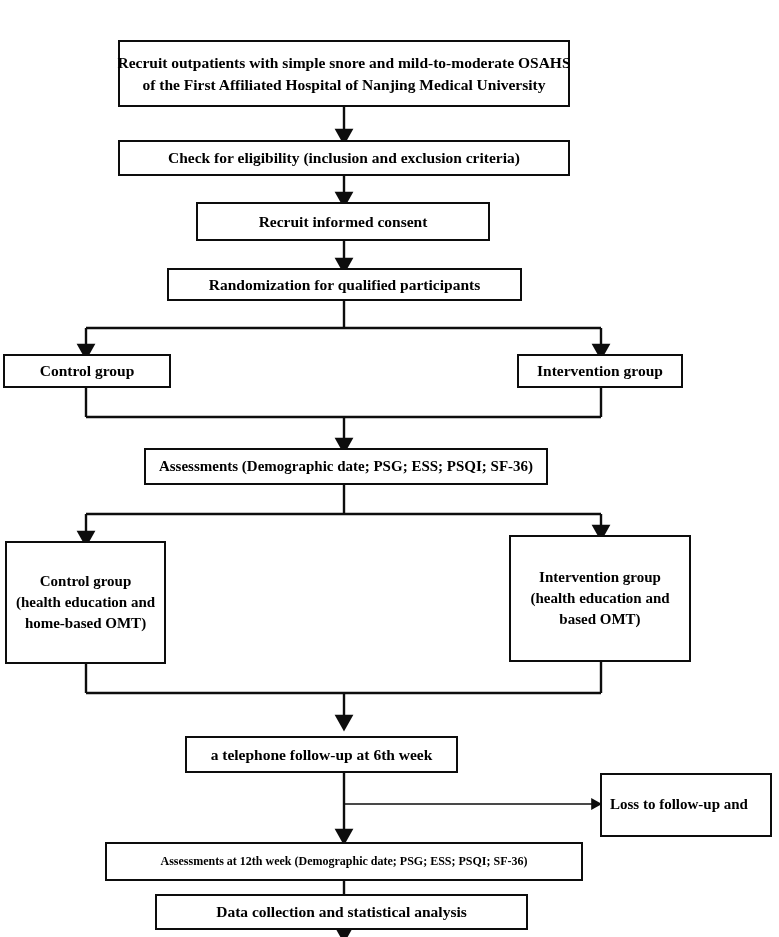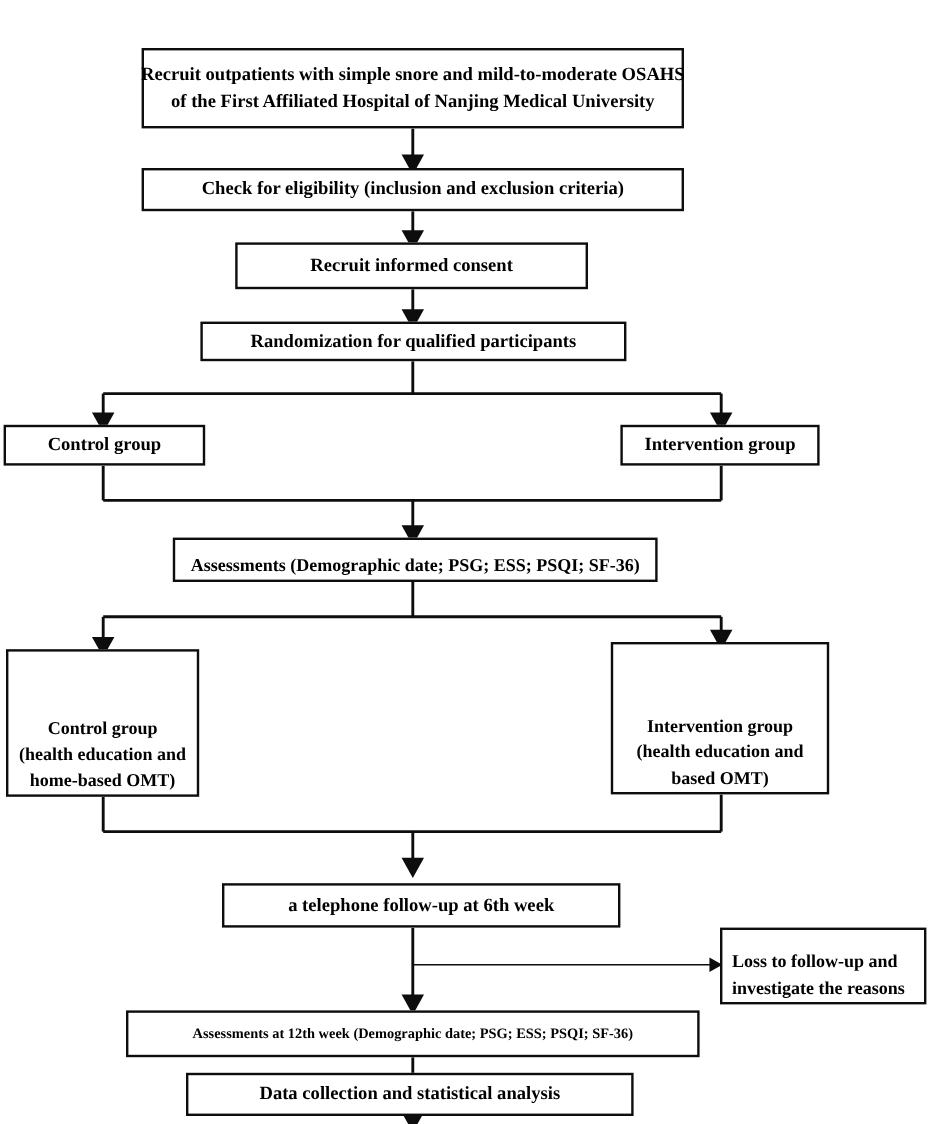--- a/index.html
+++ b/index.html
@@ -43,21 +43,21 @@
   svg.wires {
     position: absolute;
     left: 0;
     top: 0;
     width: 779px;
     height: 937px;
     z-index: 1;
     pointer-events: none;
   }
   .s16 { font-size: 15.5px; }
-  .s15 { font-size: 15px; justify-content: flex-end; }
+  .s15 { font-size: 15px; }
   .s14 { font-size: 12px; }
 </style>
 </head>
 <body>
 
 <div id="canvas">
 
   <svg class="wires" viewBox="0 0 779 937">
     <defs>
       <marker id="ah" markerWidth="9" markerHeight="9" refX="3.2" refY="4.5" orient="auto" markerUnits="strokeWidth">
@@ -131,27 +131,26 @@
     <span class="ln">(health education and</span>
     <span class="ln">home-based OMT)</span>
   </div>
 
   <div class="node s15" style="left:509px; top:499px; width:182px; height:127px;">
     <span class="ln">Intervention group</span>
     <span class="ln">(health education and</span>
     <span class="ln">based OMT)</span>
   </div>
 
-  <div class="node s16" style="left:185px; top:700px; width:332px; height:37px;">
+  <div class="node s16" style="left:185px; top:700px; width:273px; height:37px;">
     <span class="ln">a telephone follow-up at 6th week</span>
   </div>
 
   <div class="node s15 left-text" style="left:600px; top:737px; width:172px; height:64px;">
     <span class="ln">Loss to follow-up and</span>
-    <span class="ln">investigate the reasons</span>
   </div>
 
   <div class="node s14" style="left:105px; top:806px; width:478px; height:39px;">
     <span class="ln">Assessments at 12th week (Demographic date; PSG; ESS; PSQI; SF-36)</span>
   </div>
 
   <div class="node s16" style="left:155px; top:858px; width:373px; height:36px;text-align:right;">
     <span class="ln">Data collection and statistical analysis</span>
   </div>
 

